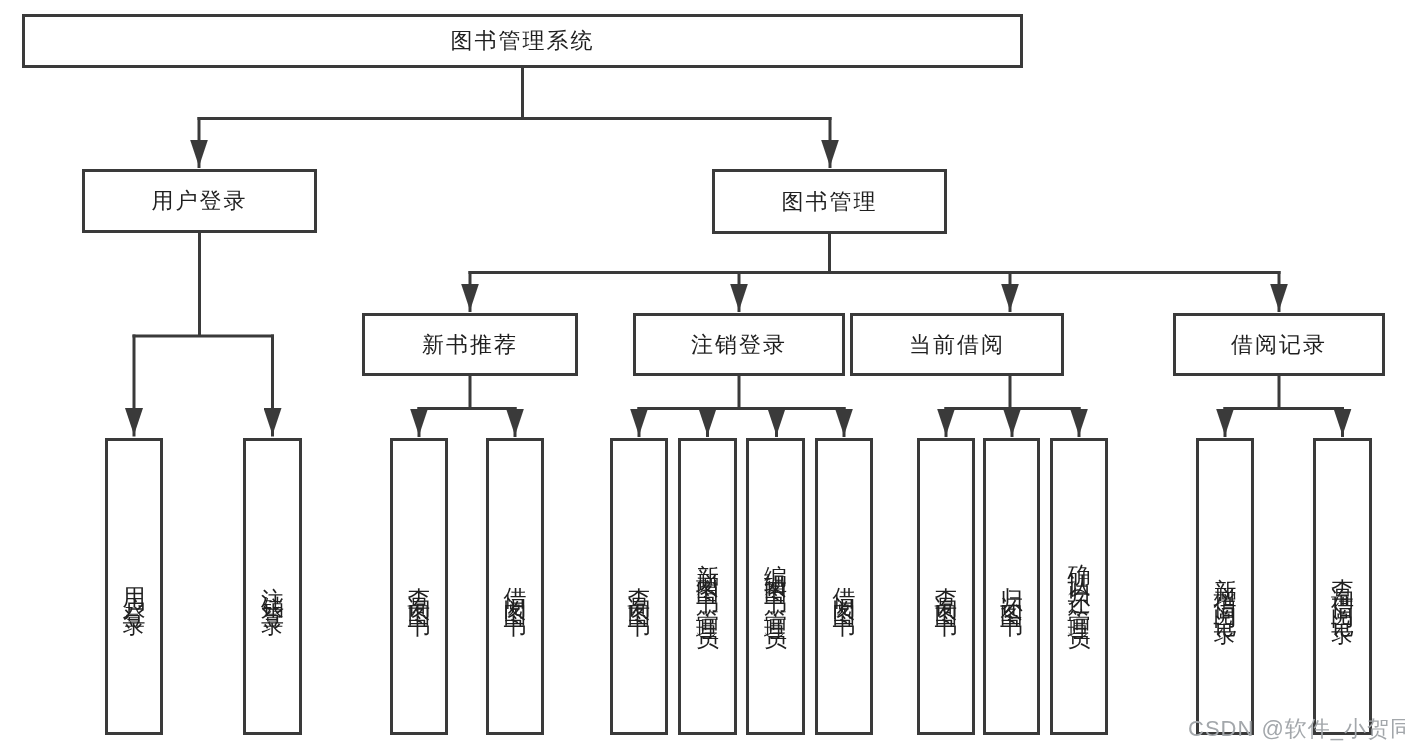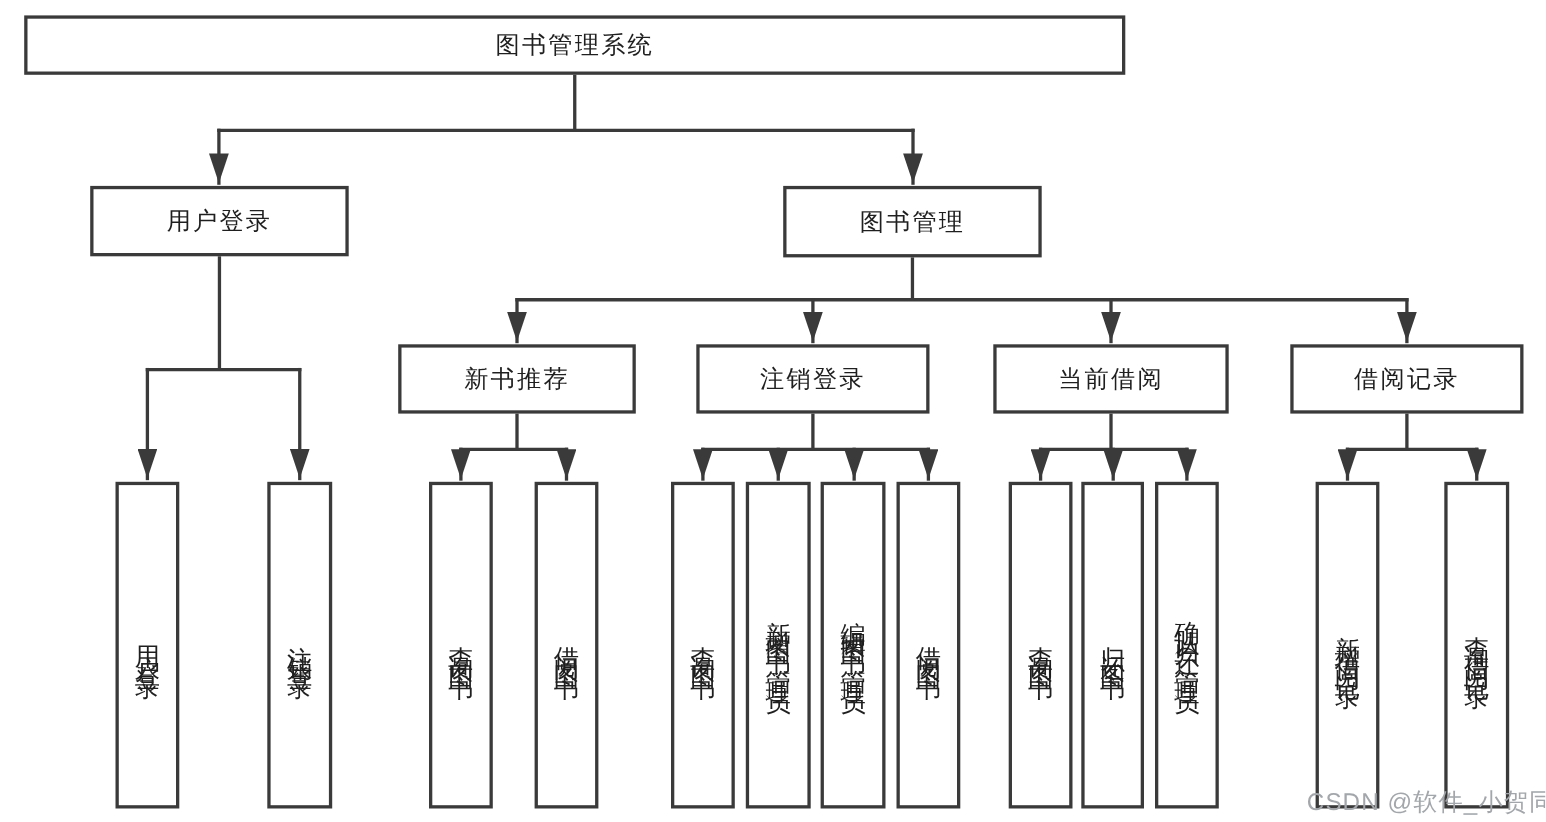--- a/index.html
+++ b/index.html
@@ -108,21 +108,21 @@
   <div class="box" style="left:362px;top:313px;width:216px;height:63px">
     <span class="hlabel">新书推荐</span>
   </div>
 
   <div class="box" style="left:712px;top:169px;width:235px;height:65px">
     <span class="hlabel">图书管理</span>
   </div>
   <div class="box" style="left:633px;top:313px;width:212px;height:63px">
     <span class="hlabel">注销登录</span>
   </div>
-  <div class="box" style="left:903px;top:313px;width:214px;height:63px">
+  <div class="box" style="left:850px;top:313px;width:214px;height:63px">
     <span class="hlabel">当前借阅</span>
   </div>
   <div class="box" style="left:1173px;top:313px;width:212px;height:63px">
     <span class="hlabel">借阅记录</span>
   </div>
 
   <div class="box leaf" style="left:105px;width:58px">
     <span class="vlabel">用户登录</span>
   </div>
   <div class="box leaf" style="left:243px;width:59px">

